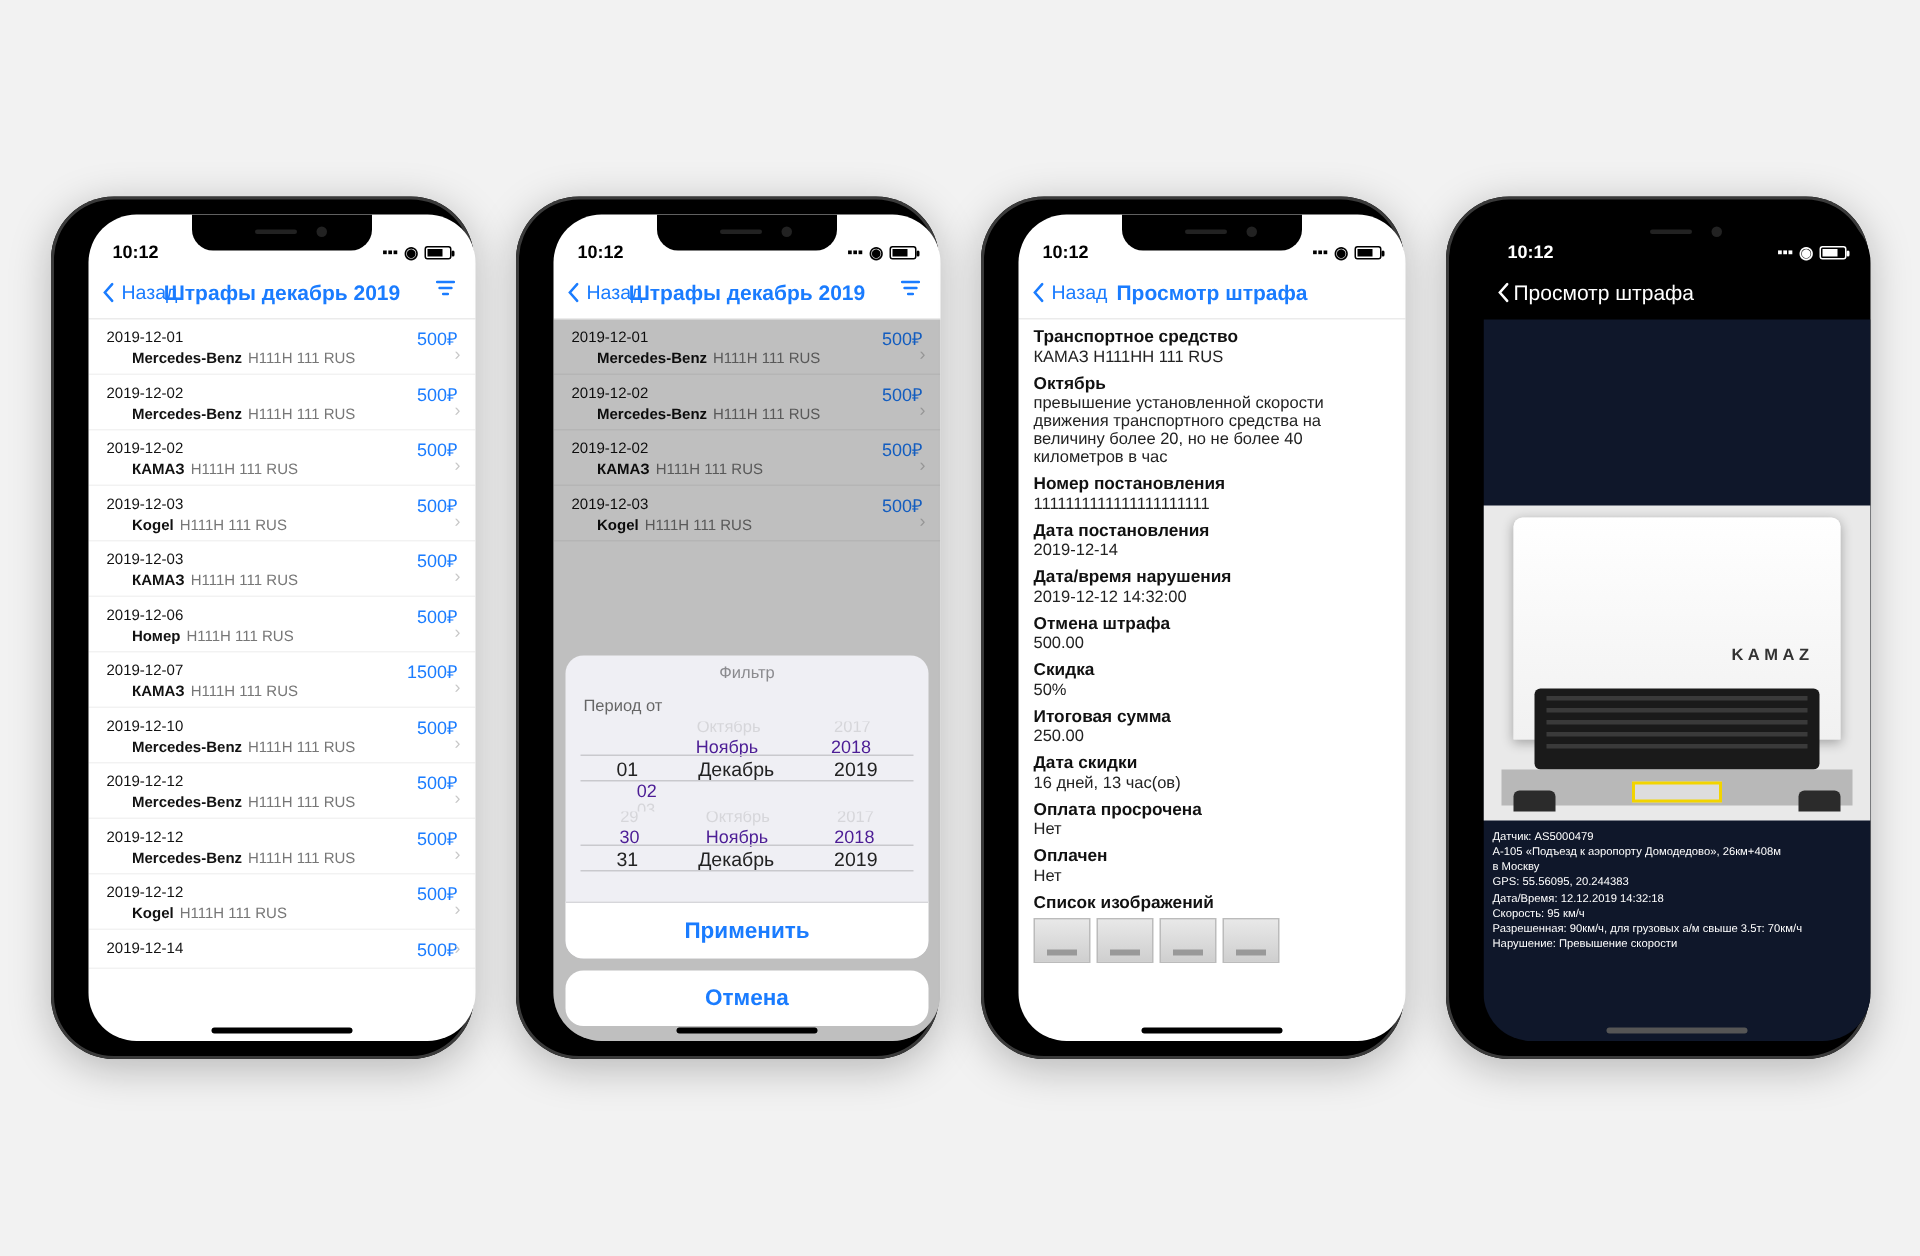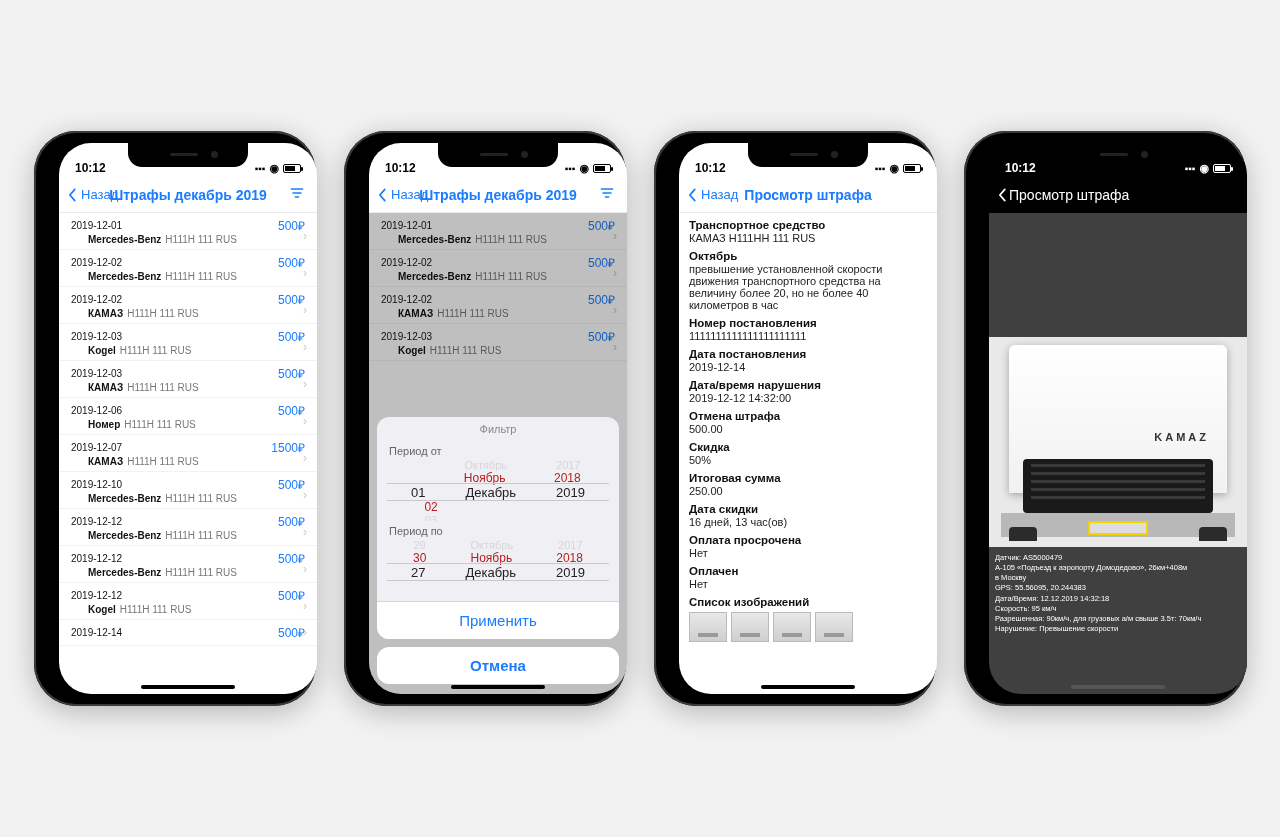--- a/index.html
+++ b/index.html
@@ -101,36 +101,36 @@
   .row-chev { position:absolute; right:10px; bottom:6px; color:#c8c8c8; font-size:12px;}
 
   
   .dim { position:absolute; inset:0; background:rgba(0,0,0,.25); }
   .sheet-wrap { position:absolute; left:8px; right:8px; bottom:10px; }
   .sheet { background:#efeff4; border-radius:12px; overflow:hidden; margin-bottom:8px; }
   .sheet-title { text-align:center; font-size:11px; color:#8a8a8e; padding:6px 0;}
   .sheet-sec-label { font-size:11px; color:#666; padding:4px 12px;}
   .picker { height:60px; position:relative; overflow:hidden; text-align:center; font-size:13px; color:#222;}
   .picker .pline { display:flex; justify-content:space-around; padding:0 14px;}
-  .picker .faded { color:#b91c1c; font-size:12px;align-items:flex-end;}
+  .picker .faded { color:#4c1d95; font-size:12px;align-items:flex-end;}
   .picker .faded2 { color:#d6d6da; font-size:11px;}
   .picker .sel-band { position:absolute; left:10px; right:10px; top:22px; height:18px; border-top:0.5px solid #c9c9cd; border-bottom:0.5px solid #c9c9cd;}
-  .sheet-btn { text-align:center; padding:10px 0; font-size:15px; color:#1a7cff; border-top:0.5px solid #d6d6da; background:#fff;}
+  .sheet-btn { text-align:center; padding:10px 0; font-size:15px; color:#1a7cff; border-top:0.5px solid #d6d6da; background:#fff;font-weight:bold;}
   .cancel-btn { background:#fff; border-radius:12px; text-align:center; padding:10px 0; font-size:15px; font-weight:600; color:#1a7cff;}
 
   
   .detail { padding: 0 10px; font-size:11.5px; color:#111;}
   .detail h4 { font-size:11.5px; font-weight:700; margin-top:6px;}
   .detail .val { font-size:11px; color:#222; margin-top:1px;}
   .thumbs { display:flex; gap:4px; margin-top:4px;}
   .thumb { width:38px; height:30px; background:linear-gradient(#e8e8e8,#cfcfcf); border:1px solid #bbb; position:relative;}
   .thumb::after{content:'';position:absolute;left:8px;right:8px;bottom:4px;height:4px;background:#999;}
 
   
-  .viewer { position:absolute; top:70px; left:0; right:0; bottom:0; background:#404040;}
+  .viewer { position:absolute; top:70px; left:0; right:0; bottom:0; background:#0f172a;}
   .truckbox { position:absolute; top:124px; left:0; right:0; height:210px; background:#e9e9e9;}
   .truck-body { position:absolute; left:20px; right:20px; top:8px; bottom:54px; background:linear-gradient(#fff,#f1f1f1); border-radius:6px 6px 0 0; box-shadow:0 2px 8px rgba(0,0,0,.3);}
   .grille { position:absolute; left:34px; right:34px; bottom:34px; height:54px; background:#1a1a1a; border-radius:4px;}
   .grille .bar{height:3px;background:#3a3a3a;margin:5px 8px;}
   .brand { position:absolute; right:38px; top:94px; font-size:11px; font-weight:700; letter-spacing:3px; color:#333;}
   .bumper { position:absolute; left:12px; right:12px; bottom:10px; height:24px; background:#b8b8b8;}
   .plate { position:absolute; left:50%; transform:translateX(-50%); bottom:12px; width:60px; height:14px; border:2px solid #f2d400; background:#ddd;}
   .wheel { position:absolute; bottom:6px; width:28px; height:14px; background:#2b2b2b; border-radius:4px 4px 0 0;}
   .wheel.l{left:20px;} .wheel.r{right:20px;}
   .meta { position:absolute; left:6px; top:340px; right:6px; color:#fff; font-size:7.5px; line-height:1.35;}
@@ -407,35 +407,34 @@
                 <span>02</span>
                 <span></span>
                 <span></span>
               </div>
             <div class="pline faded2">
                 <span>03</span>
                 <span></span>
                 <span></span>
               </div>
           </div>
-          <div class="sheet-sec-label">Период по</div>
           <div class="picker">
             <div class="sel-band"></div>
             <div class="pline faded2" style="margin-top:-2px;">
                 <span>29</span>
                 <span>Октябрь</span>
                 <span>2017</span>
               </div>
             <div class="pline faded">
                 <span>30</span>
                 <span>Ноябрь</span>
                 <span>2018</span>
               </div>
             <div class="pline">
-                <span>27</span>
+                <span>31</span>
                 <span>Декабрь</span>
                 <span>2019</span>
               </div>
           </div>
           <div class="sheet-btn">Применить</div>
         </div>
         <div class="cancel-btn">Отмена</div>
       </div>
       <div class="homebar"></div>
     </div>

